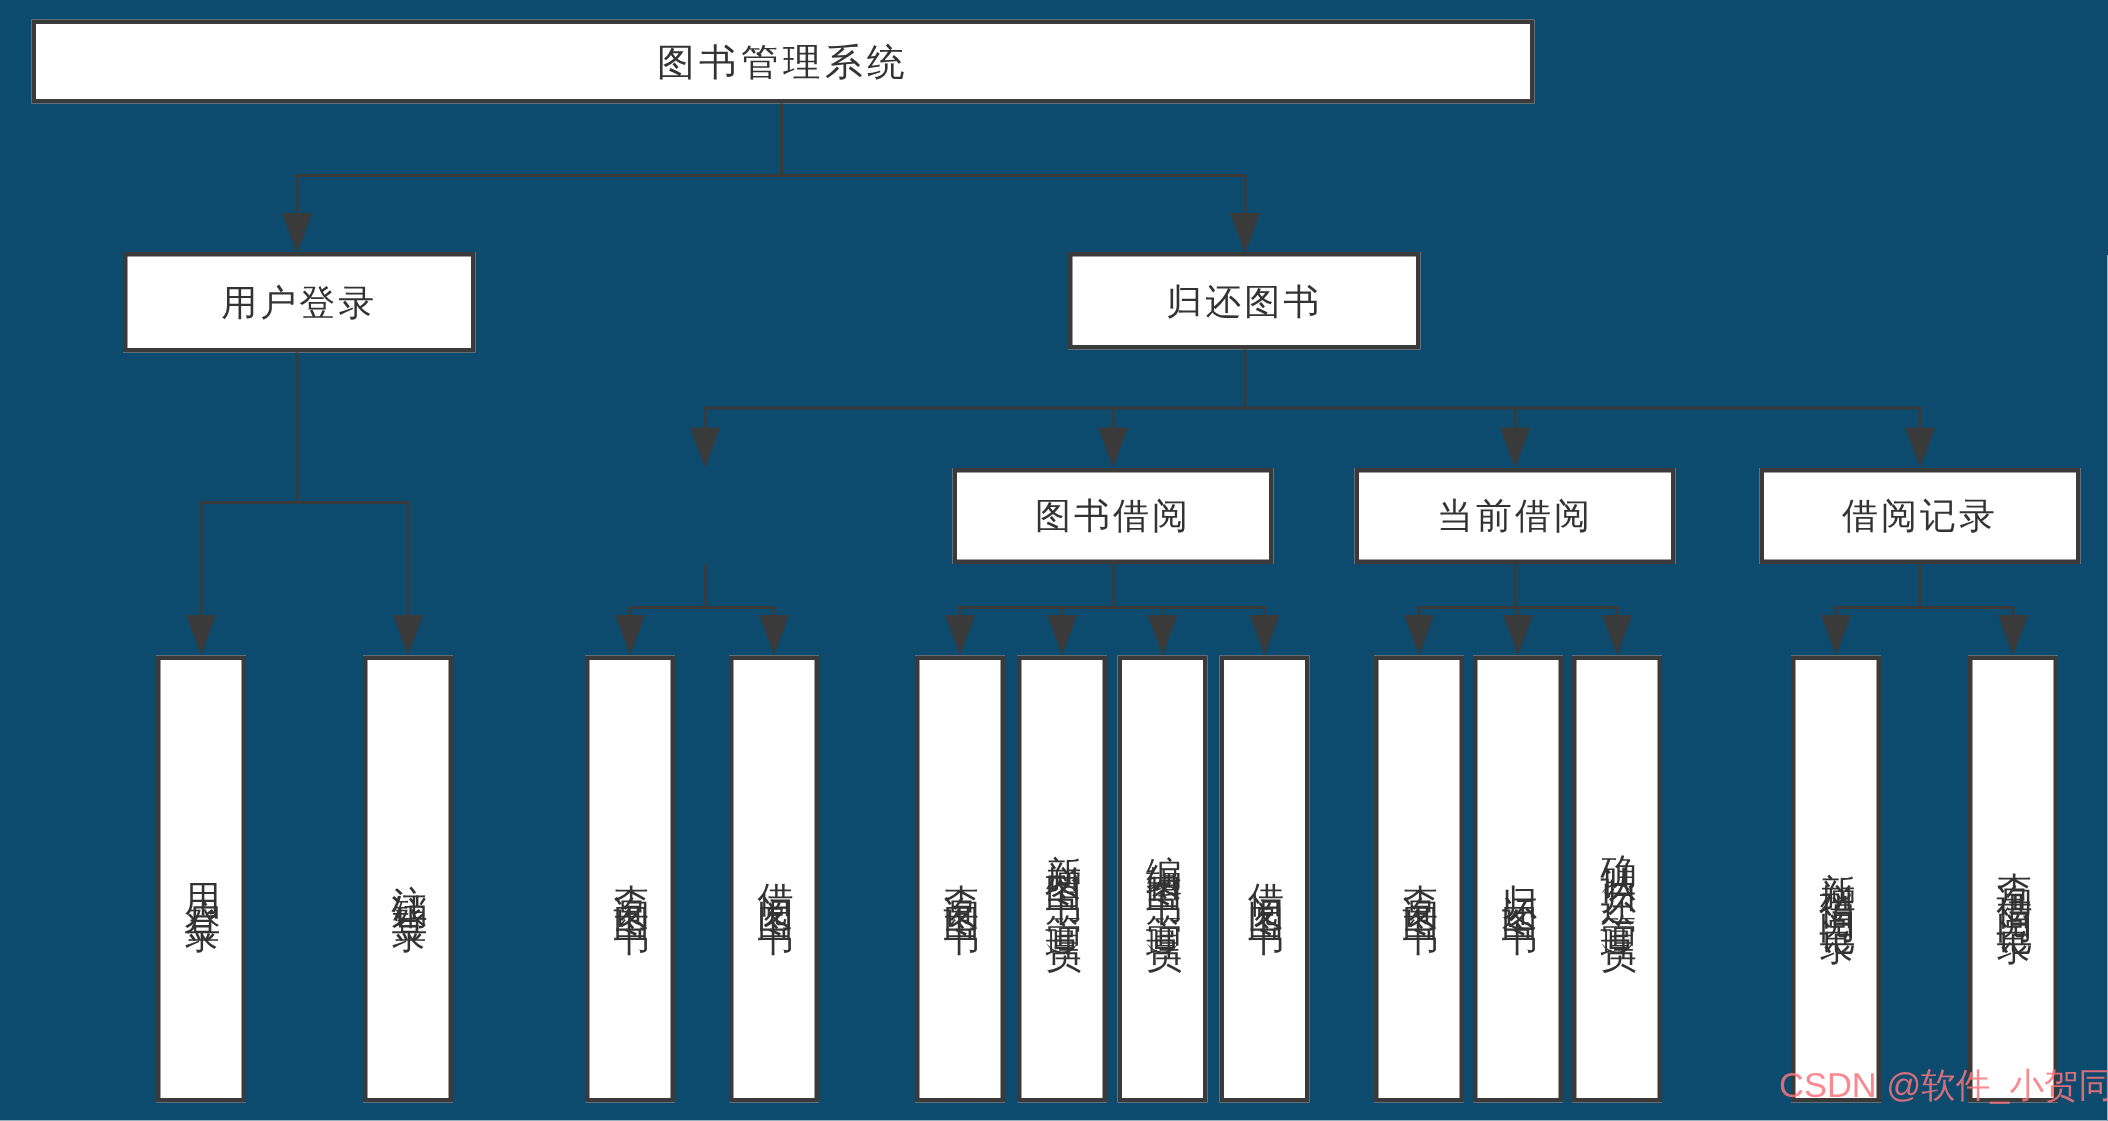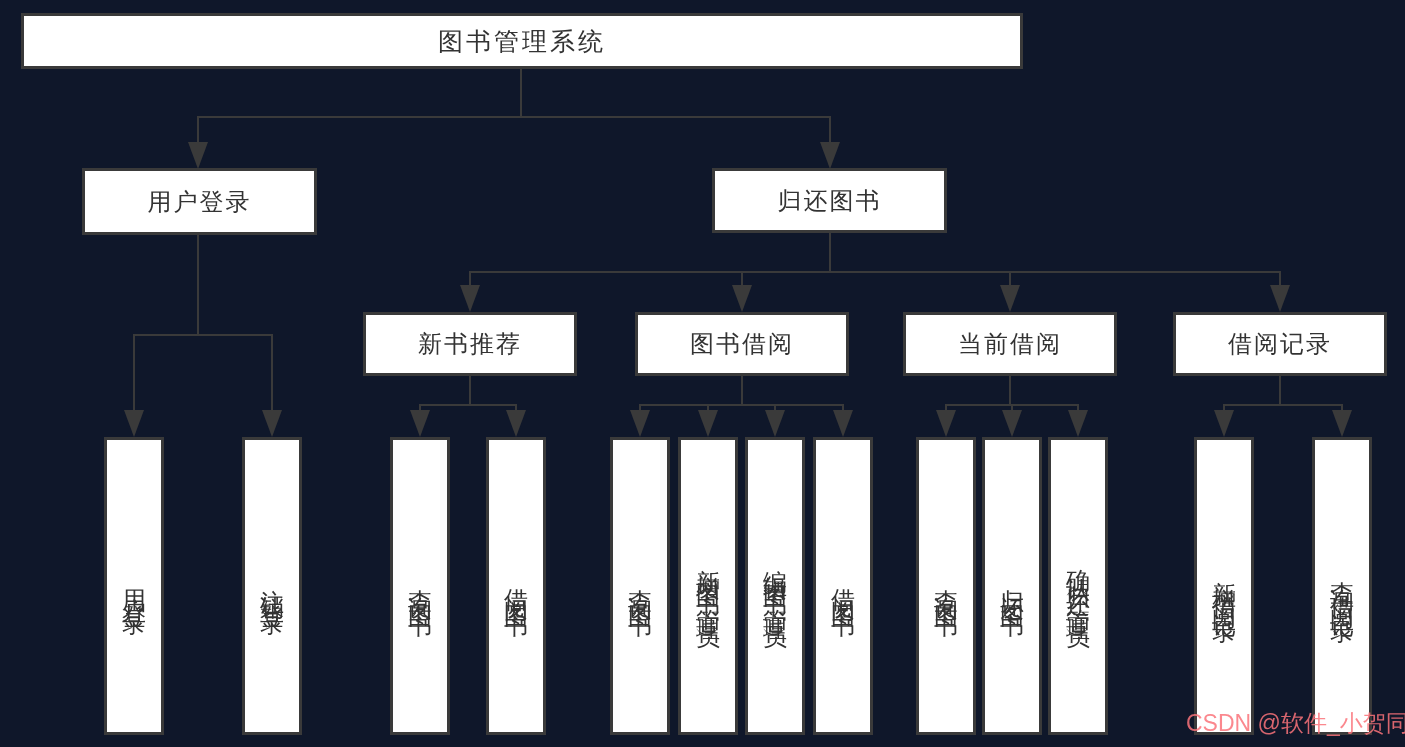--- a/index.html
+++ b/index.html
@@ -1,19 +1,19 @@
 <!DOCTYPE html>
 <html><head>
 <meta charset="utf-8">
 <style>
   html,body{margin:0;padding:0;background:#ffffff;}
   #canvas{
     position:relative;
     width:1405px;height:747px;
-    background:#0f172a;
+    background:#0c4a6e;
     font-family:"Liberation Sans","DejaVu Sans",sans-serif;
     overflow:hidden;
   }
   .node{
     position:absolute;
     box-sizing:border-box;
     border:3px solid #3a3a3a;
     background:#ffffff;
     display:flex;
     align-items:center;
@@ -60,23 +60,20 @@
   </div>
 
   <div class="node" style="left:82px;top:168px;width:235px;height:67px">
     <span class="hlabel">用户登录</span>
   </div>
 
   <div class="node" style="left:712px;top:168px;width:235px;height:65px">
     <span class="hlabel">归还图书</span>
   </div>
 
-  <div class="node" style="left:363px;top:312px;width:214px;height:64px">
-    <span class="hlabel">新书推荐</span>
-  </div>
 
   <div class="node" style="left:903px;top:312px;width:214px;height:64px">
     <span class="hlabel">当前借阅</span>
   </div>
 
   <div class="node" style="left:635px;top:312px;width:214px;height:64px">
     <span class="hlabel">图书借阅</span>
   </div>
 
   <div class="node" style="left:1173px;top:312px;width:214px;height:64px">

